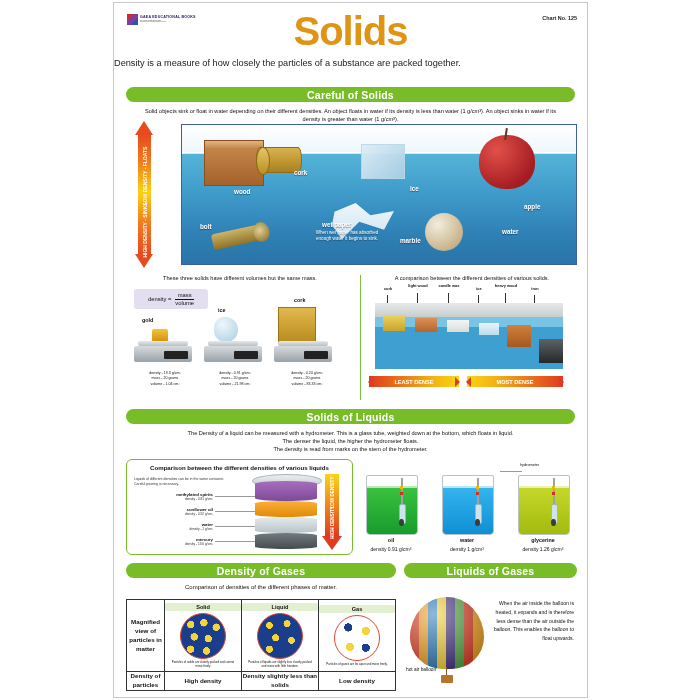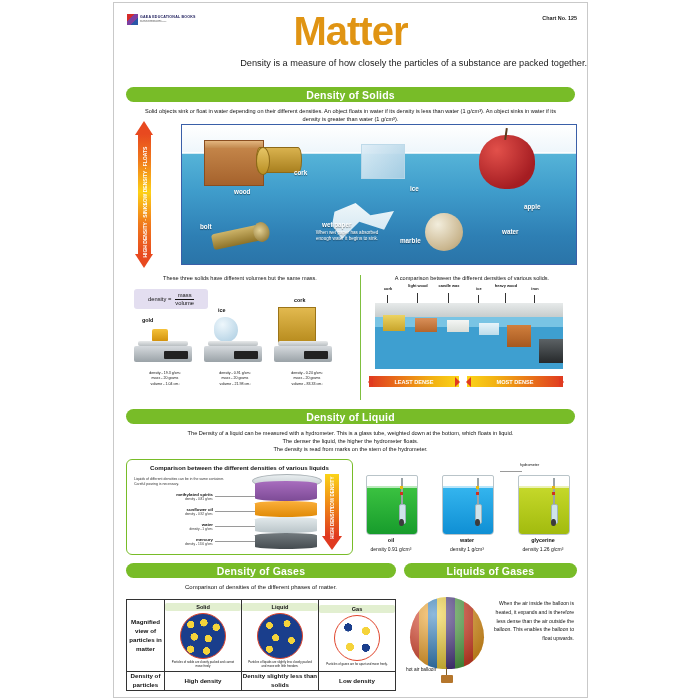--- a/index.html
+++ b/index.html
@@ -16,21 +16,21 @@
   
   .logo{position:absolute;left:13px;top:10px;width:75px;height:13px;display:flex;align-items:center;}
   .logo-mark{width:11px;height:11px;background:linear-gradient(135deg,#d42b2b 0 33%,#7d3fa0 33% 66%,#2a57a8 66%);flex:none;}
   .logo-txt{margin-left:2px;line-height:1;}
   .logo-t1{font-size:3.6px;font-weight:bold;color:#1b1b5a;letter-spacing:.2px;white-space:nowrap;}
   .logo-t2{font-size:2.1px;color:#444;white-space:nowrap;}
   .logo-t3{font-size:1.8px;color:#666;white-space:nowrap;}
   .chartno{position:absolute;right:10px;top:12px;font-size:5.4px;font-weight:bold;color:#222;}
   .title{position:absolute;top:8px;left:0;right:0;text-align:center;font-size:40px;font-weight:bold;
          color:#e09413;letter-spacing:-1px;line-height:1;}
-  .subtitle{position:absolute;top:55px;left:0;right:0;text-align:right;font-size:9.2px;color:#1a1a1a;}
+  .subtitle{position:absolute;top:55px;left:0;right:0;text-align:left;font-size:9.2px;color:#1a1a1a;}
   
   .band{
     position:absolute;left:12px;right:12px;height:15px;border-radius:8px;
     background:#78bc28;color:#fff;font-weight:bold;font-size:10.5px;
     display:flex;align-items:center;justify-content:center;letter-spacing:.2px;
   }
   .band.small{left:0;right:0;}
   .blurb{position:absolute;left:26px;right:26px;text-align:center;font-size:5.6px;color:#111;line-height:1.45;}
   
   .scene{position:absolute;left:67px;top:121px;width:396px;height:141px;
@@ -172,24 +172,24 @@
 
   <div class="logo">
     <div class="logo-mark"></div>
     <div class="logo-txt">
       <div class="logo-t1">GAEA EDUCATIONAL BOOKS</div>
       <div class="logo-t2">for your learning needs</div>
       <div class="logo-t3">www.gaeaeducationalbooks.com</div>
     </div>
   </div>
   <div class="chartno">Chart No. 125</div>
-  <div class="title">Matter</div>
+  <div class="title">Solids</div>
   <div class="subtitle">Density is a measure of how closely the particles of a substance are packed together.</div>
 
-  <div class="band" style="top:84px">Density of Solids</div>
+  <div class="band" style="top:84px">Careful of Solids</div>
   <div class="blurb" style="top:104px">Solid objects sink or float in water depending on their different densities. An object floats in water if its density is less than water (1 g/cm³). An object sinks in water if its density is greater than water (1 g/cm³).</div>
 
   <div class="arrowbar">
     <div class="tipU"></div>
     <div class="body"></div>
     <div class="tipD"></div>
     <span class="aLow">LOW DENSITY - FLOATS</span>
     <span class="aHigh">HIGH DENSITY - SINKS</span>
   </div>
 
@@ -293,21 +293,21 @@
       <div class="poolitem" style="left:104px;top:20px;width:20px;height:12px;background:linear-gradient(#e7f4fa,#bddcea);"></div>
       <div class="poolitem" style="left:132px;top:22px;width:24px;height:22px;background:linear-gradient(#d07f3d,#a6581f);"></div>
       <div class="poolitem" style="left:164px;top:36px;width:24px;height:24px;background:linear-gradient(#5c6265,#26292b);"></div>
 
     </div>
 
     <div class="dbar least">LEAST DENSE</div>
     <div class="dbar most">MOST DENSE</div>
   </div>
 
-  <div class="band" style="top:406px">Density of Liquid</div>
+  <div class="band" style="top:406px">Solids of Liquids</div>
   <div class="blurb" style="top:426px;white-space:pre-line">The Density of a liquid can be measured with a hydrometer. This is a glass tube, weighted down at the bottom, which floats in liquid.
 The denser the liquid, the higher the hydrometer floats.
 The density is read from marks on the stem of the hydrometer.</div>
 
   <div class="liqbox">
     <h4>Comparison between the different densities of various liquids</h4>
     <div class="liqnote">Liquids of different densities can be in the same container. Careful pouring is necessary.</div>
 
     <div class="liqrow" style="left:6px;top:32px;width:80px">
       <div class="liqname">methylated spirits</div>

